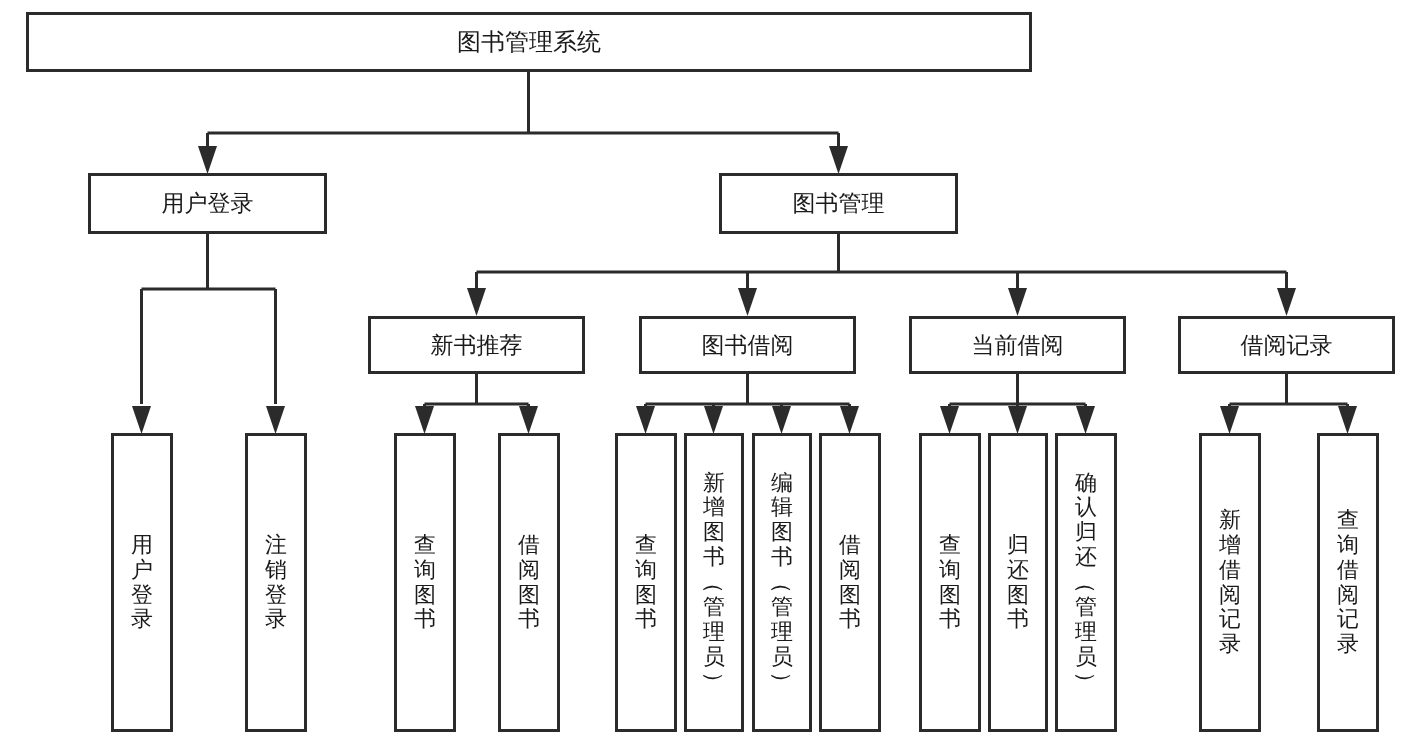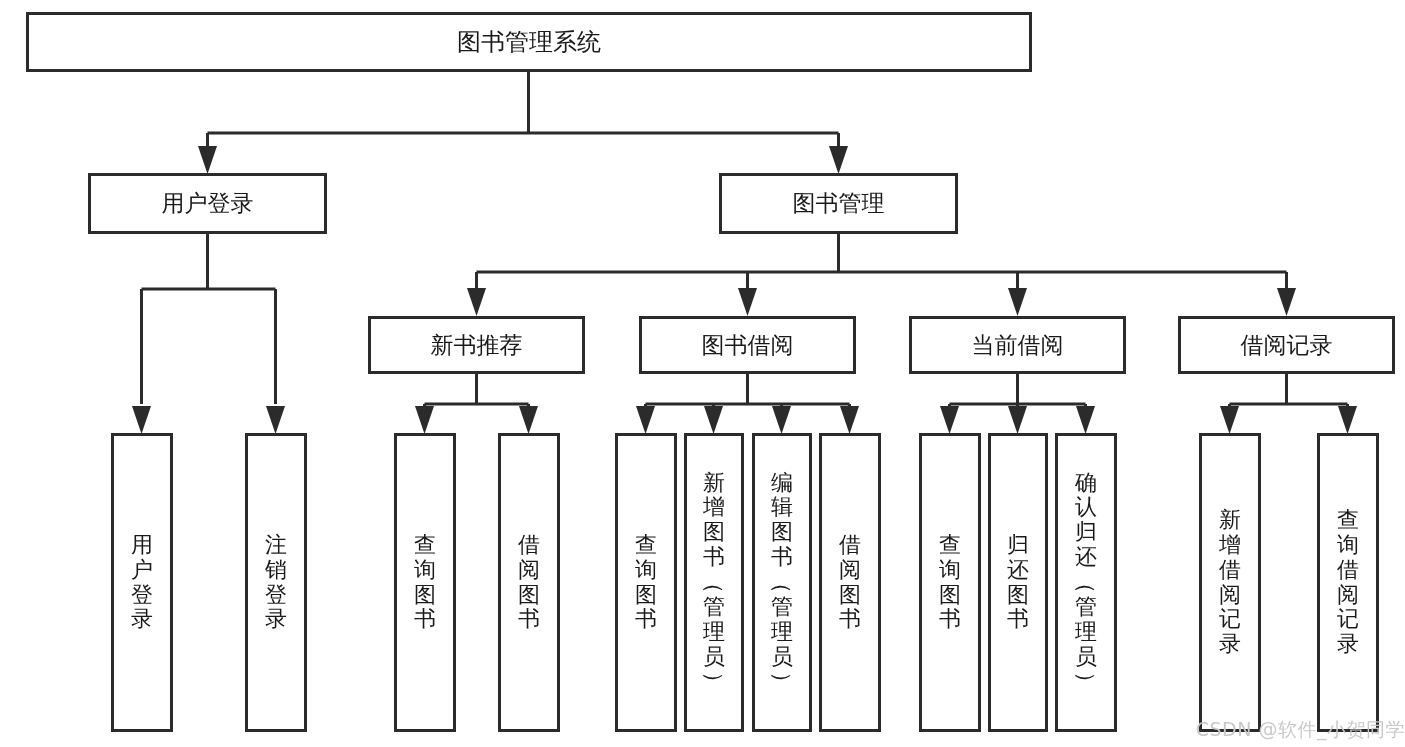--- a/index.html
+++ b/index.html
@@ -207,14 +207,13 @@
   <div class="vlabel" style="left:745px; top:434px; width:58px; height:297px;"><span class="ch">编</span><span class="ch">辑</span><span class="ch">图</span><span class="ch">书</span><span class="rot">（</span><span class="ch">管</span><span class="ch">理</span><span class="ch">员</span><span class="rot">）</span></div>
   <div class="vlabel" style="left:812px; top:434px; width:60px; height:297px;"><span class="ch">借</span><span class="ch">阅</span><span class="ch">图</span><span class="ch">书</span></div>
 
   <div class="vlabel" style="left:912px; top:434px; width:60px; height:297px;"><span class="ch">查</span><span class="ch">询</span><span class="ch">图</span><span class="ch">书</span></div>
   <div class="vlabel" style="left:981px; top:434px; width:58px; height:297px;"><span class="ch">归</span><span class="ch">还</span><span class="ch">图</span><span class="ch">书</span></div>
   <div class="vlabel" style="left:1048px; top:434px; width:60px; height:297px;"><span class="ch">确</span><span class="ch">认</span><span class="ch">归</span><span class="ch">还</span><span class="rot">（</span><span class="ch">管</span><span class="ch">理</span><span class="ch">员</span><span class="rot">）</span></div>
 
   <div class="vlabel" style="left:1192px; top:434px; width:60px; height:297px;"><span class="ch">新</span><span class="ch">增</span><span class="ch">借</span><span class="ch">阅</span><span class="ch">记</span><span class="ch">录</span></div>
   <div class="vlabel" style="left:1310px; top:434px; width:60px; height:297px;"><span class="ch">查</span><span class="ch">询</span><span class="ch">借</span><span class="ch">阅</span><span class="ch">记</span><span class="ch">录</span></div>
 
-  <div class="watermark">CSDN @软件_小贺同学</div>
 </div>
 
 </body></html>

